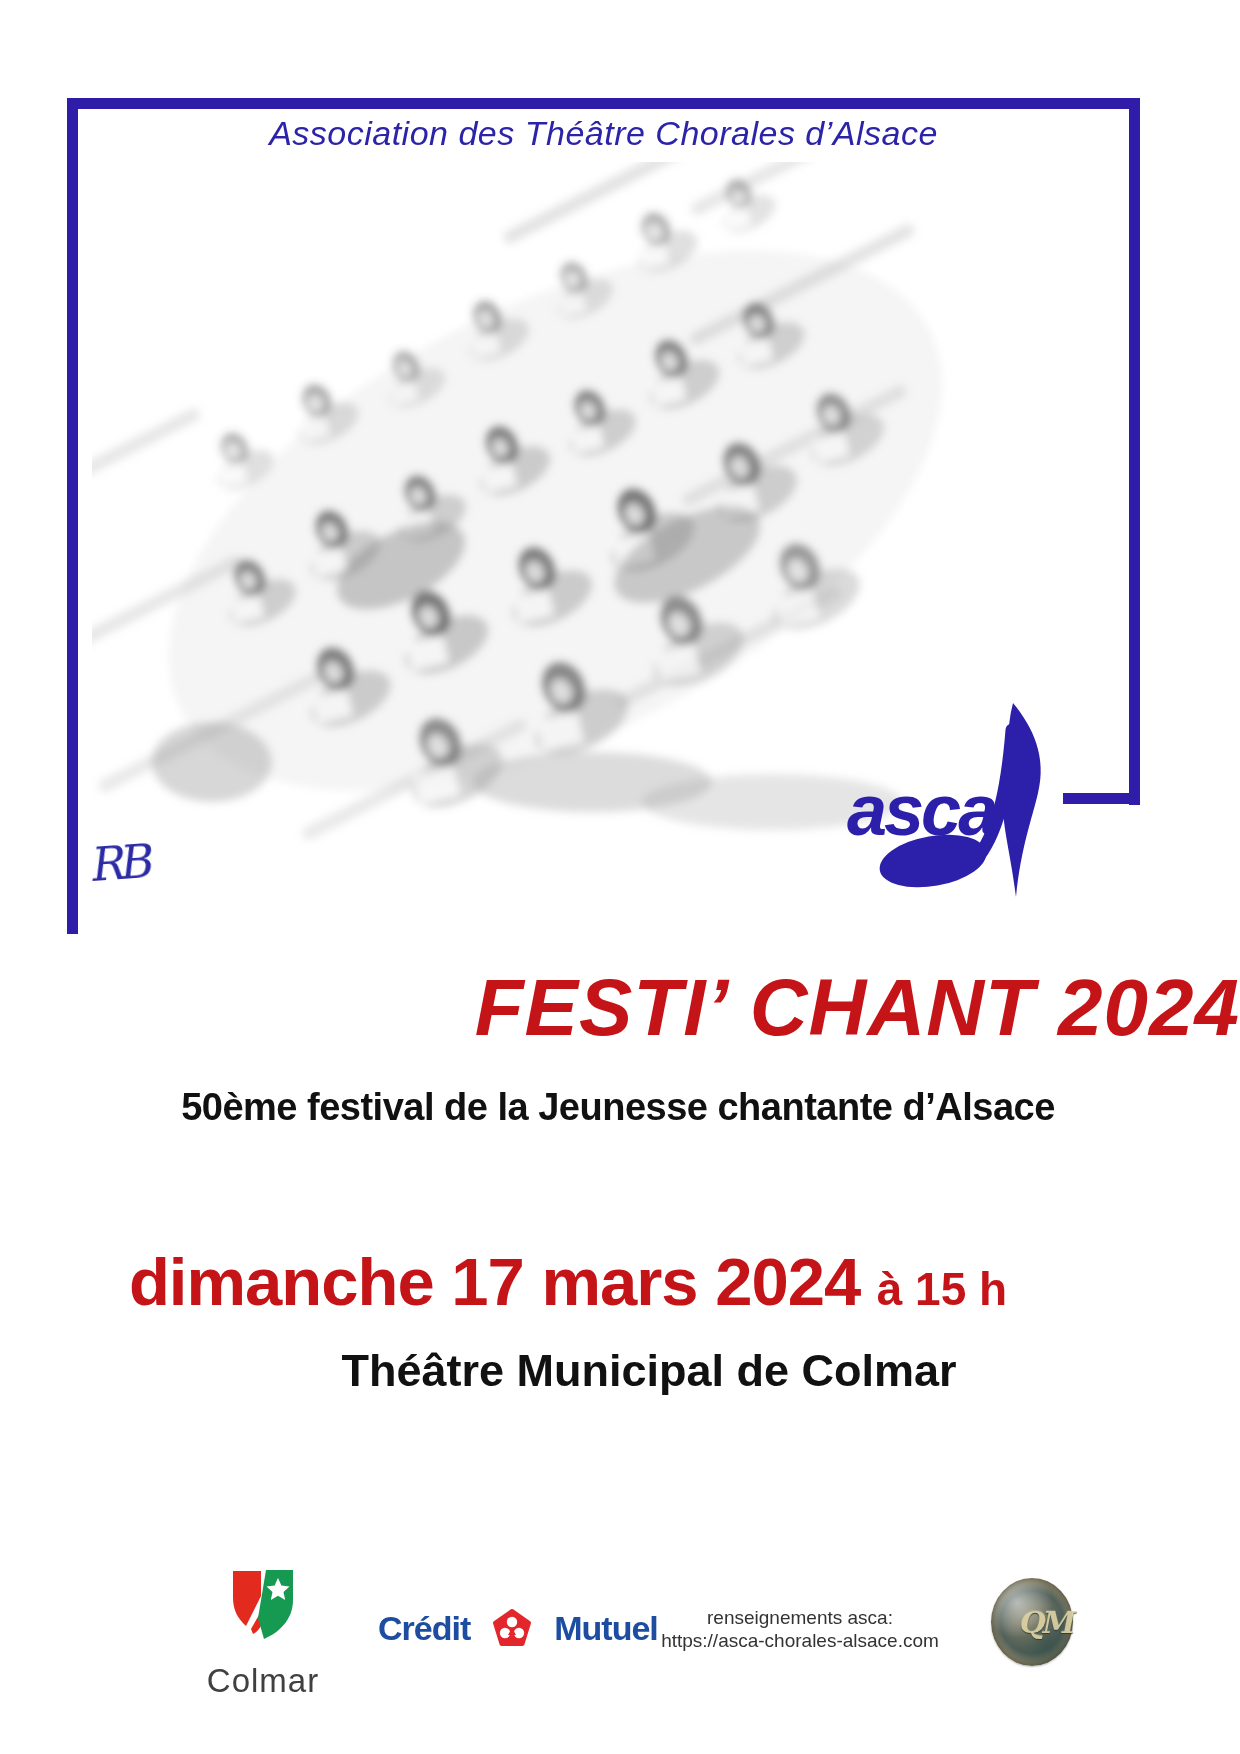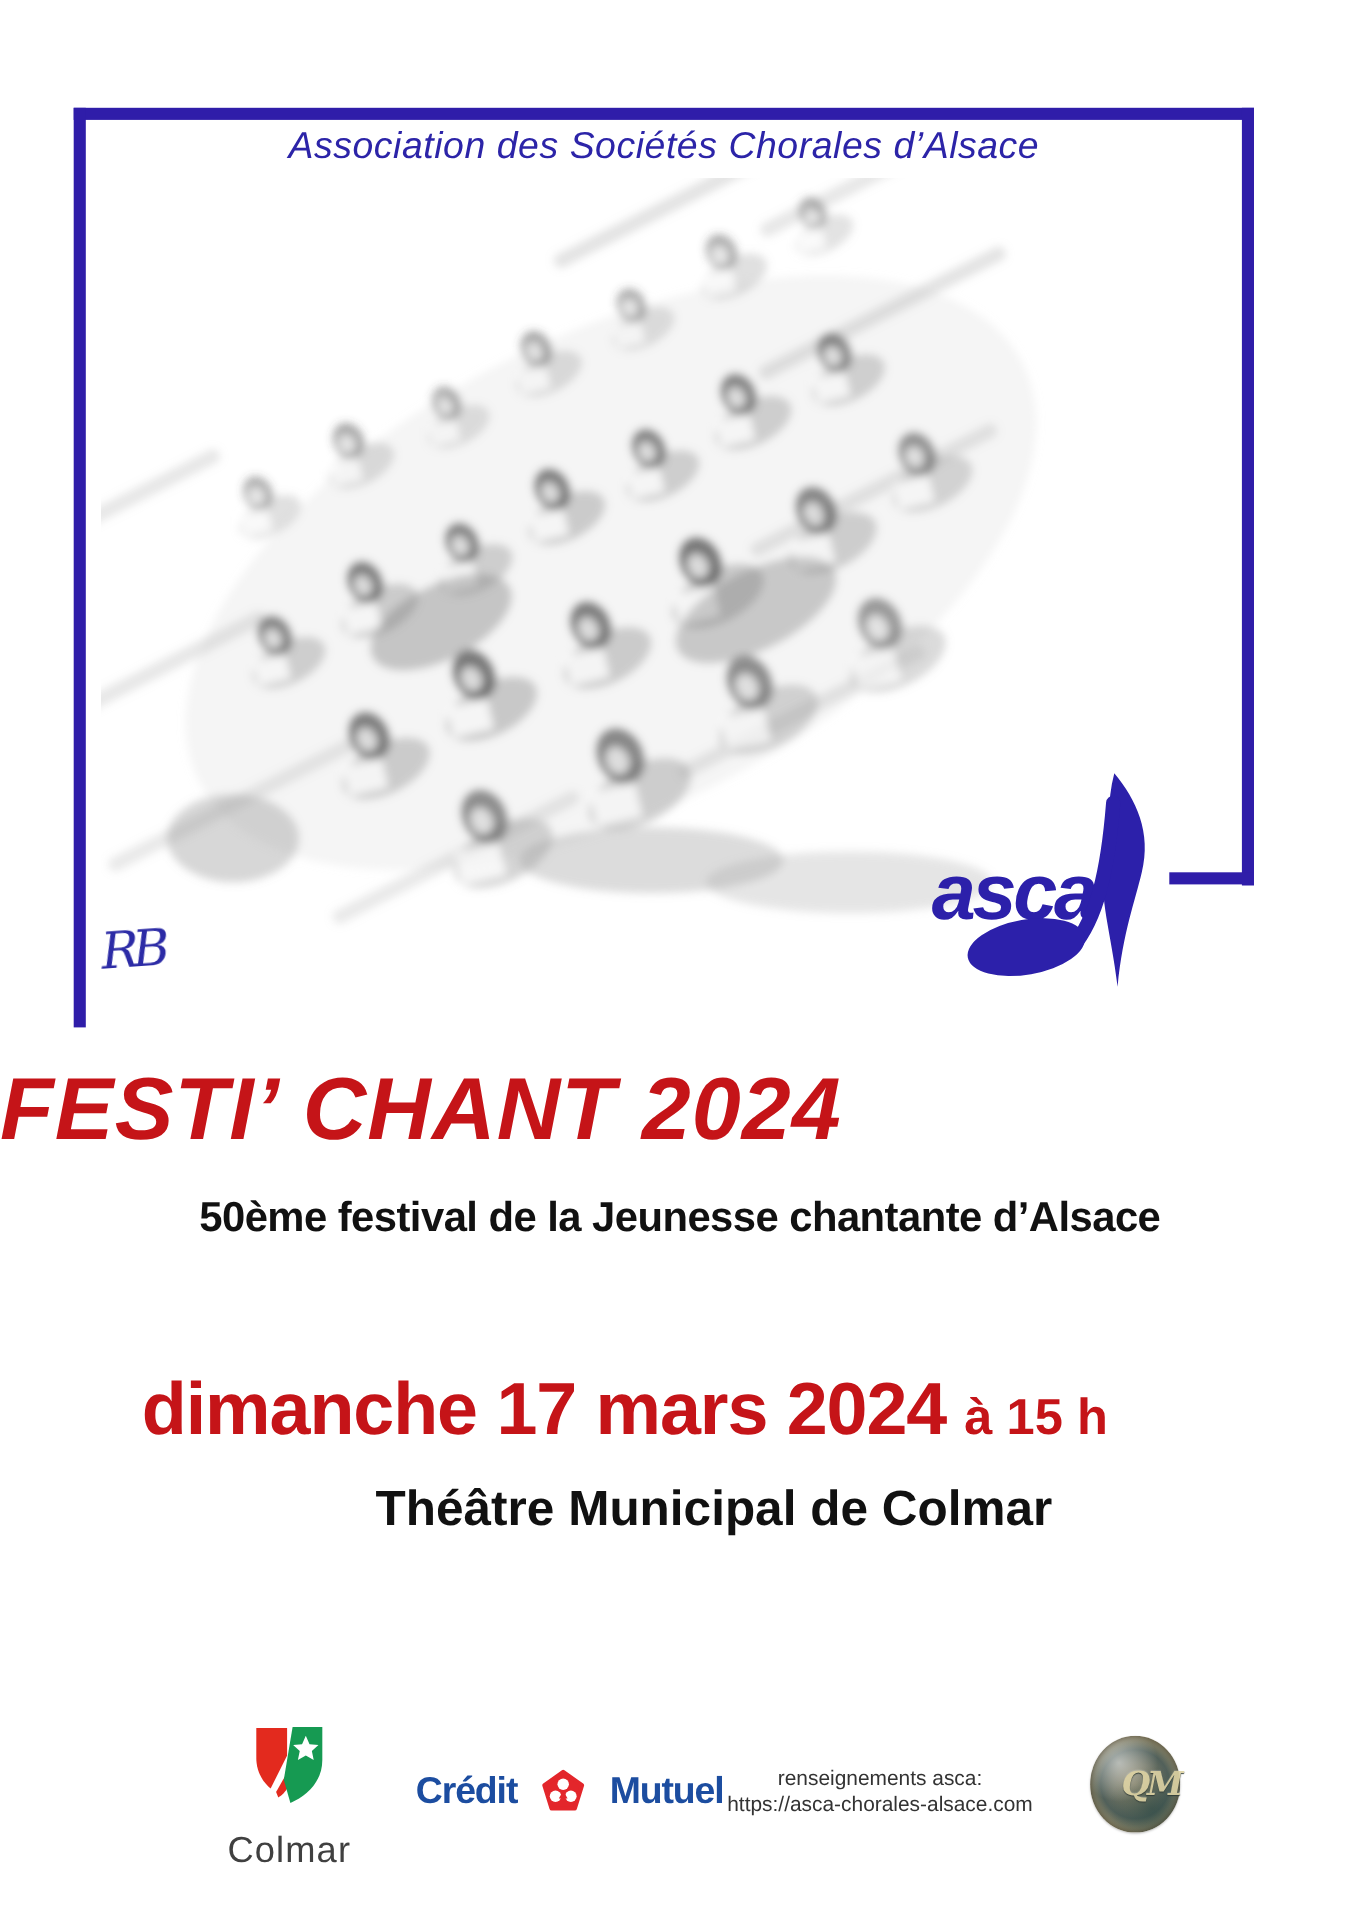--- a/index.html
+++ b/index.html
@@ -28,21 +28,21 @@
   .asca{left:835px;top:685px;width:310px;height:225px;}
 
   
   .rb{
     left:92px;top:836px;font-family:"DejaVu Serif",serif;font-style:italic;
     font-size:46px;color:#2c2ba6;letter-spacing:-6px;transform:rotate(-4deg);
   }
 
   
   .title{
-    left:0;top:962px;width:1240px;text-align:left;
+    left:0;top:962px;width:1240px;text-align:right;
     font-size:80px;font-weight:bold;font-style:italic;color:#c51418;letter-spacing:1px;
   }
   .subtitle{
     left:0;top:1086px;width:1236px;text-align:center;
     font-size:38px;font-weight:bold;color:#111;letter-spacing:-.5px;
   }
   .dateline{
     left:0;top:1243px;width:1136px;text-align:center;color:#c51418;font-weight:bold;
   }
   .dateline .d-main{font-size:67px;letter-spacing:-1px;}
@@ -77,21 +77,21 @@
   }
 </style>
 </head>
 <body>
 
 <div class="abs frame-top"></div>
 <div class="abs frame-left"></div>
 <div class="abs frame-right"></div>
 <div class="abs frame-stub"></div>
 
-<div class="abs assoc">Association des Sociétés Chorales d’Alsace</div>
+<div class="abs assoc">Association des Théâtre Chorales d’Alsace</div>
 
 <svg class="abs choir" viewBox="0 0 916 696" aria-hidden="true">
   <defs>
     <filter id="smudge" x="-40%" y="-40%" width="180%" height="180%">
         <feGaussianBlur stdDeviation="4"></feGaussianBlur>
       </filter>
     <g id="singer">
       <ellipse cx="0" cy="28" rx="36" ry="19" fill="#9a9a9a" opacity="0.55"></ellipse>
       <ellipse cx="0" cy="0" rx="15" ry="19" fill="#4a4a4a" opacity="0.8"></ellipse>
       <ellipse cx="-3" cy="2" rx="7" ry="9" fill="#ececec" opacity="0.85"></ellipse>

